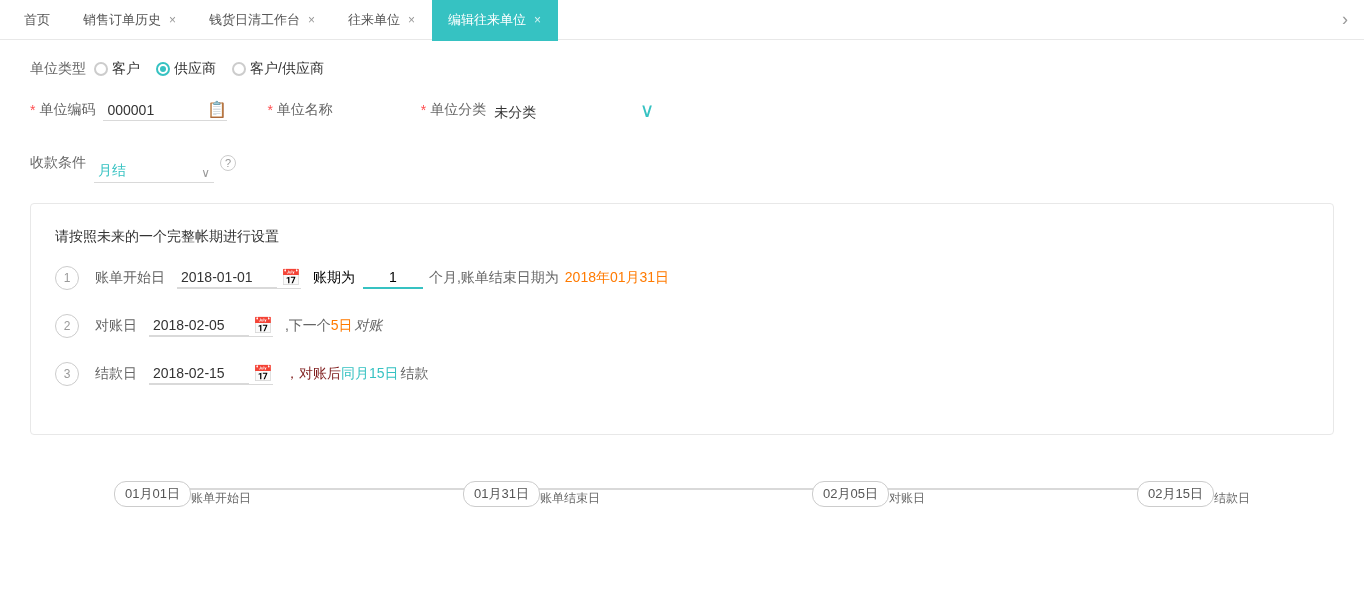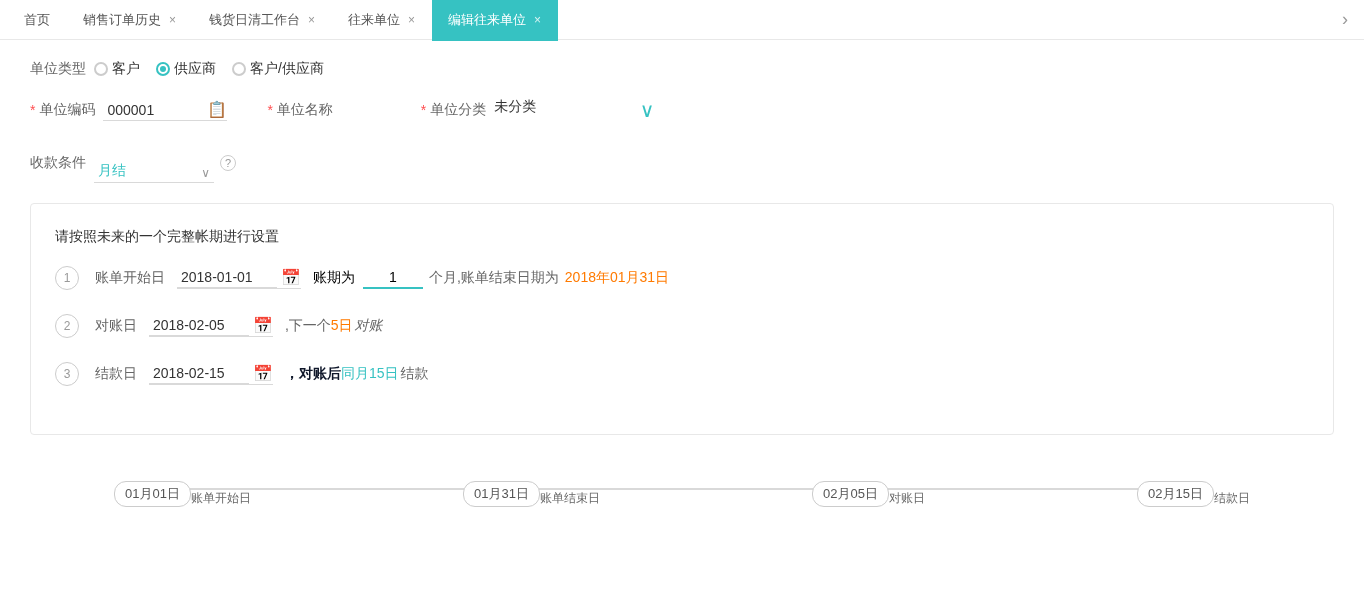--- a/index.html
+++ b/index.html
@@ -167,21 +167,21 @@
       justify-content: center;
       color: #999;
       font-size: 11px;
       margin-left: 6px;
       cursor: pointer;
     }
 
     
     .category-select {
       display: flex;
-      align-items: flex-start;
+      align-items: flex-end;
       min-width: 160px;
       cursor: pointer;
     }
     .category-select .val { flex: 1; }
     .category-select .arr {
       color: #36c2c2;
       font-size: 18px;
     }
 
     
@@ -395,21 +395,21 @@
 
     <div class="step-row">
       <div class="step-num">
         <span>3</span>
       </div>
       <span class="step-label">结款日</span>
       <div class="input-with-icon" style="margin-right:12px;">
         <input class="" style="width: 100px; border-top: none; border-right: none; border-left: none; border-image: initial; border-bottom: 1px solid rgb(217, 217, 217); outline: none; font-size: 14px;" value="2018-02-15">
         <span class="cal-icon">📅</span>
       </div>
-      <span style="color:#0f172a;font-weight:bold;">，对账后</span>
+      <span style="color:#7f1d1d;">，对账后</span>
       <span class="highlight-green">同月15日</span>
       <span style="color:#666; margin-left:2px;">结款</span>
     </div>
   </div>
 
   <div class="preview-section">
 
     <div style="position: relative; padding: 0 40px;">
 
       <div style="position:absolute; top:17px; left:120px; right:120px; height:2px; background:#d9d9d9;"></div>

